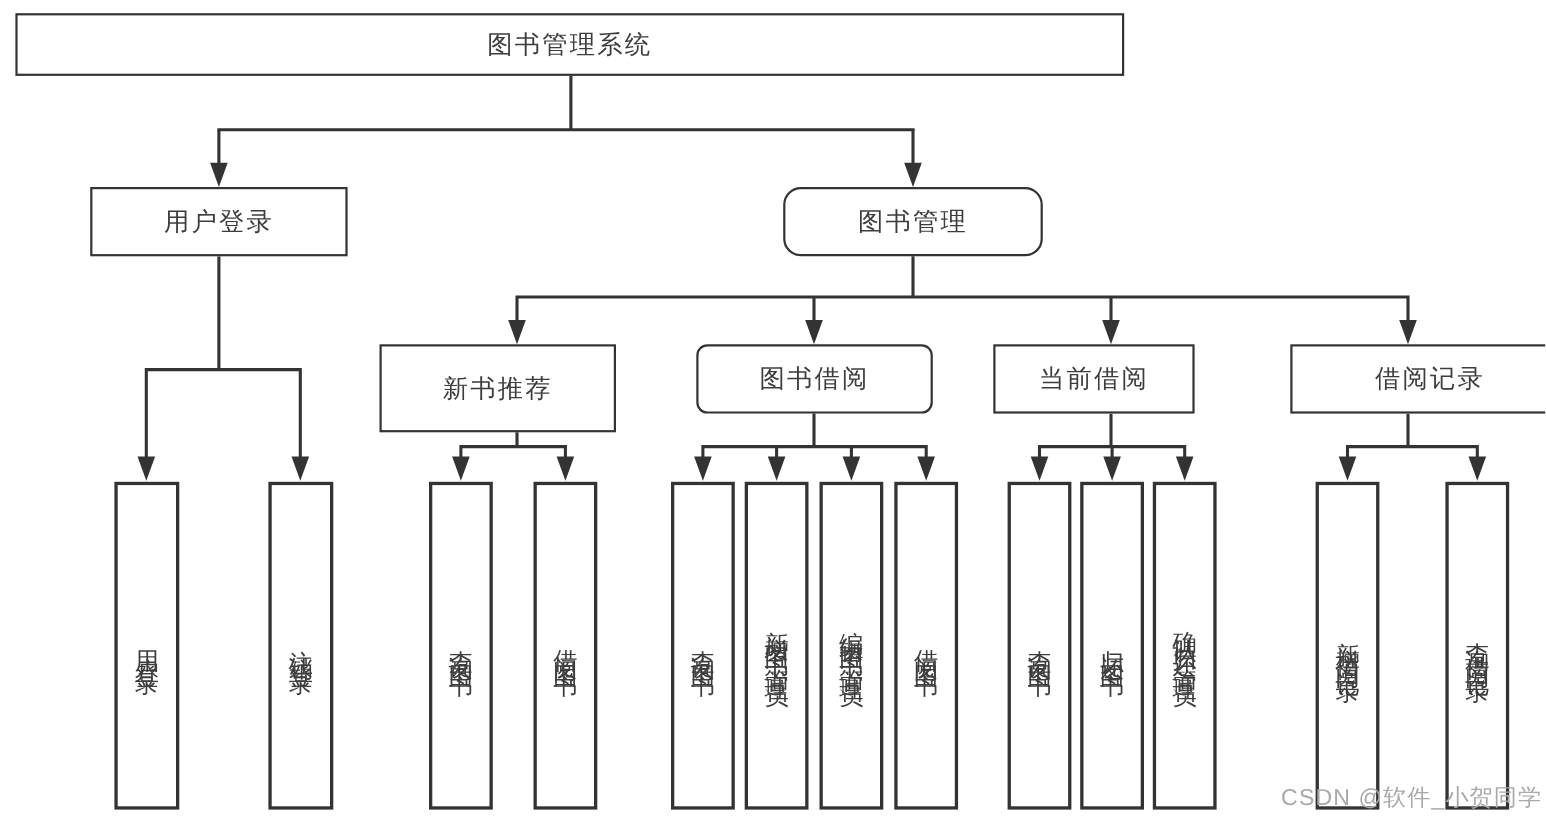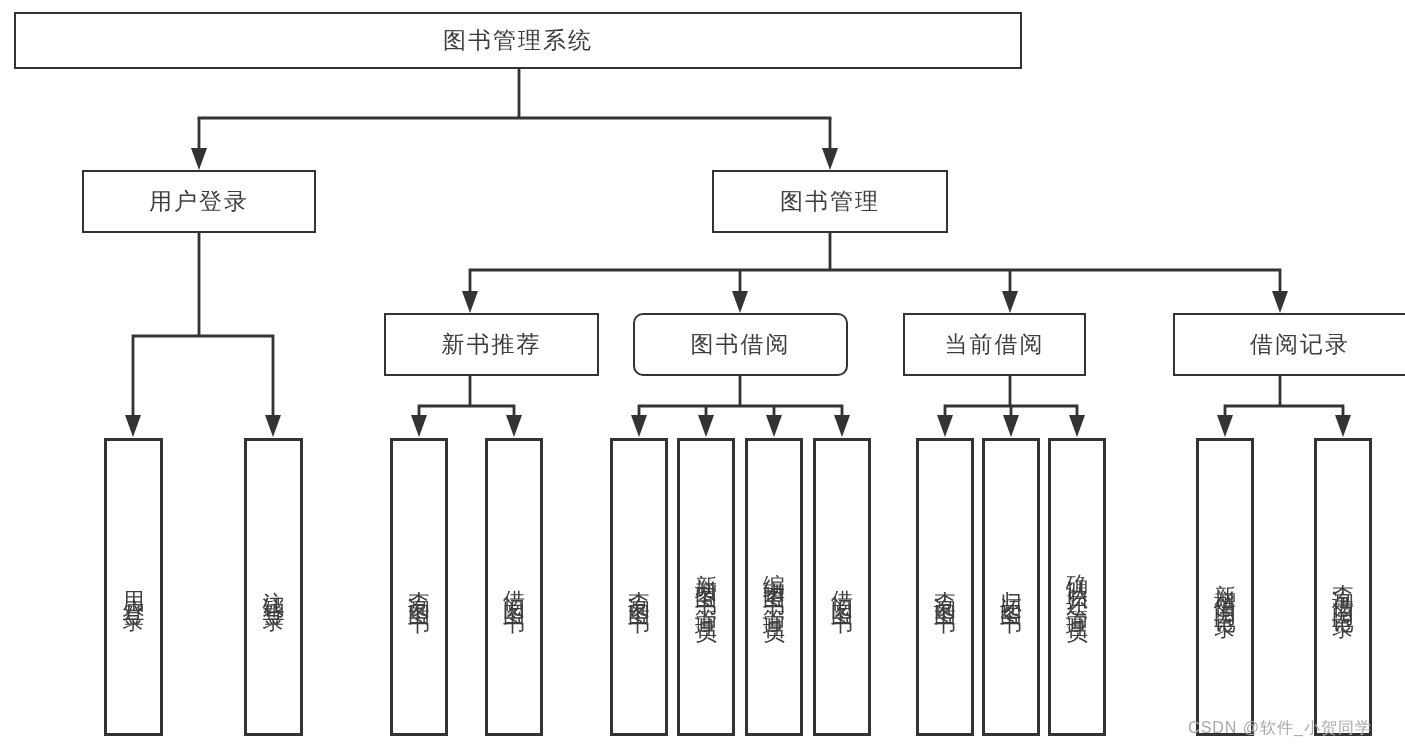--- a/index.html
+++ b/index.html
@@ -18,22 +18,22 @@
     position:absolute;background:var(--fill);border:2.5px solid var(--line);
     display:grid;place-items:center;color:var(--text);
   }
   .hbox{font-size:23px;letter-spacing:2px;}
   .leaf{border-width:3px;}
   .leaf .vtext{
     writing-mode:vertical-rl;text-orientation:mixed;
     font-size:22px;letter-spacing:7px;line-height:1;
   }
   .watermark{
-    position:absolute;right:33px;bottom:8px;
-    font-size:16px;color:var(--watermark);letter-spacing:1px;white-space:nowrap;
+    position:absolute;right:3px;bottom:8px;
+    font-size:21px;color:var(--watermark);letter-spacing:1px;white-space:nowrap;
   }
 </style>
 </head>
 <body>
 
 <div class="stage">
 
   <svg class="wires" width="1405" height="747" viewBox="0 0 1405 747">
     <g class="shafts">
 
@@ -76,25 +76,25 @@
     </g>
   </svg>
 
   <div class="box hbox" style="left:14px;top:12px;width:1008px;height:57px;border-width:2px;">
     <span>图书管理系统</span>
   </div>
 
   <div class="box hbox" style="left:82px;top:170px;width:234px;height:63px;">
     <span>用户登录</span>
   </div>
-  <div class="box hbox" style="left:712px;top:170px;width:236px;height:63px;">
+  <div class="box hbox" style="left:712px;top:170px;width:236px;height:63px;border-radius:16px;">
     <span>图书管理</span>
   </div>
 
-  <div class="box hbox" style="left:384px;top:313px;width:215px;height:63px;">
+  <div class="box hbox" style="left:345px;top:313px;width:215px;height:80px;">
     <span>新书推荐</span>
   </div>
   <div class="box hbox" style="left:633px;top:313px;width:215px;height:63px;border-radius:10px;">
     <span>图书借阅</span>
   </div>
   <div class="box hbox" style="left:903px;top:313px;width:183px;height:63px;">
     <span>当前借阅</span>
   </div>
   <div class="box hbox" style="left:1173px;top:313px;width:254px;height:63px;">
     <span>借阅记录</span>

